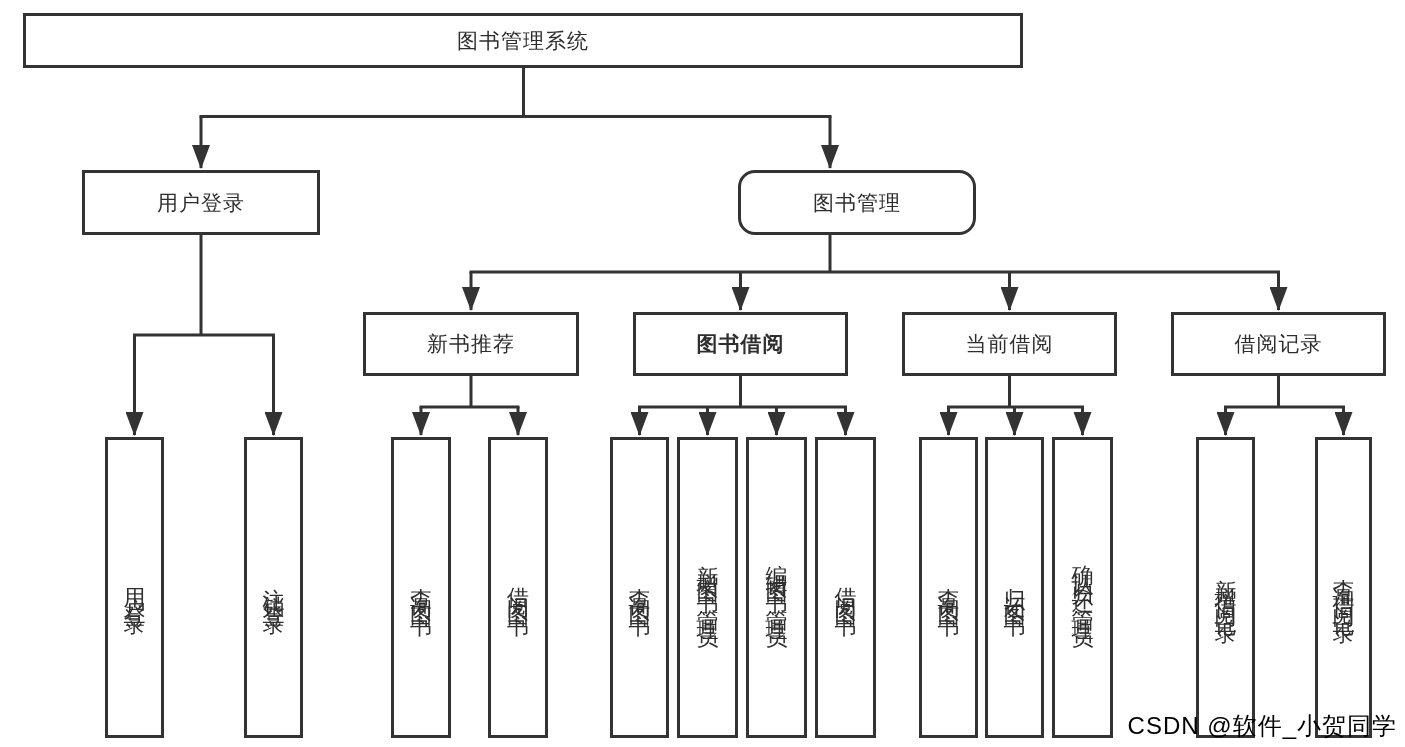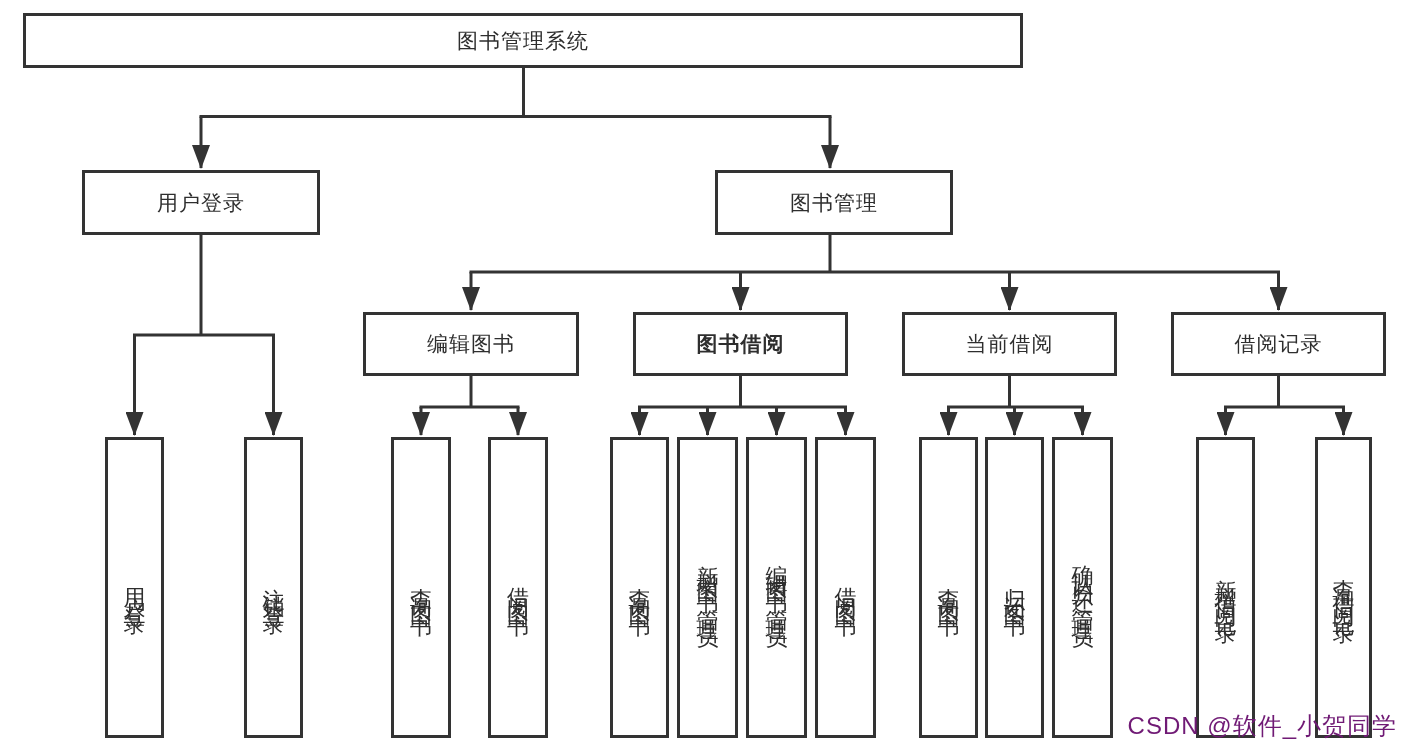--- a/index.html
+++ b/index.html
@@ -43,21 +43,21 @@
     font-size: 22px;
     letter-spacing: 9px;
     line-height: 1;
   }
   .watermark {
     position: absolute;
     right: 8px;
     top: 710px;
     z-index: 3;
     font-size: 24px;
-    color: #701a75;
+    color: #000000;
     letter-spacing: 1px;
     white-space: nowrap;
   }
 </style>
 </head>
 <body>
 
 <div class="canvas">
 
   <svg class="connectors" width="1405" height="747" viewBox="0 0 1405 747">
@@ -106,23 +106,23 @@
       <line x1="1278.5" y1="376" x2="1278.5" y2="407"></line>
       <line x1="1224" y1="407" x2="1345" y2="407"></line>
       <line x1="1225.5" y1="407" x2="1225.5" y2="435" marker-end="url(#arrow)"></line>
       <line x1="1343.5" y1="407" x2="1343.5" y2="435" marker-end="url(#arrow)"></line>
     </g>
   </svg>
 
   <div class="node h-node" style="left:23px; top:13px; width:1000px; height:55px;">图书管理系统</div>
 
   <div class="node h-node" style="left:82px; top:170px; width:238px; height:65px;">用户登录</div>
-  <div class="node h-node" style="left:715px; top:170px; width:238px; height:65px;">图书管理</div>
+  <div class="node h-node" style="left:738px; top:170px; width:238px; height:65px;border-radius:17px;">图书管理</div>
 
-  <div class="node h-node" style="left:363px; top:312px; width:216px; height:64px;">编辑图书</div>
+  <div class="node h-node" style="left:363px; top:312px; width:216px; height:64px;">新书推荐</div>
   <div class="node h-node" style="left:633px; top:312px; width:215px; height:64px;font-weight:bold;">图书借阅</div>
   <div class="node h-node" style="left:902px; top:312px; width:215px; height:64px;text-align:right;">当前借阅</div>
   <div class="node h-node" style="left:1171px; top:312px; width:215px; height:64px;">借阅记录</div>
 
   <div class="node leaf" style="left:105px; top:437px; width:59px; height:301px;">用户登录</div>
   <div class="node leaf" style="left:244px; top:437px; width:59px; height:301px;">注销登录</div>
 
   <div class="node leaf" style="left:391px; top:437px; width:60px; height:301px;">查询图书</div>
   <div class="node leaf" style="left:488px; top:437px; width:60px; height:301px;">借阅图书</div>
 

